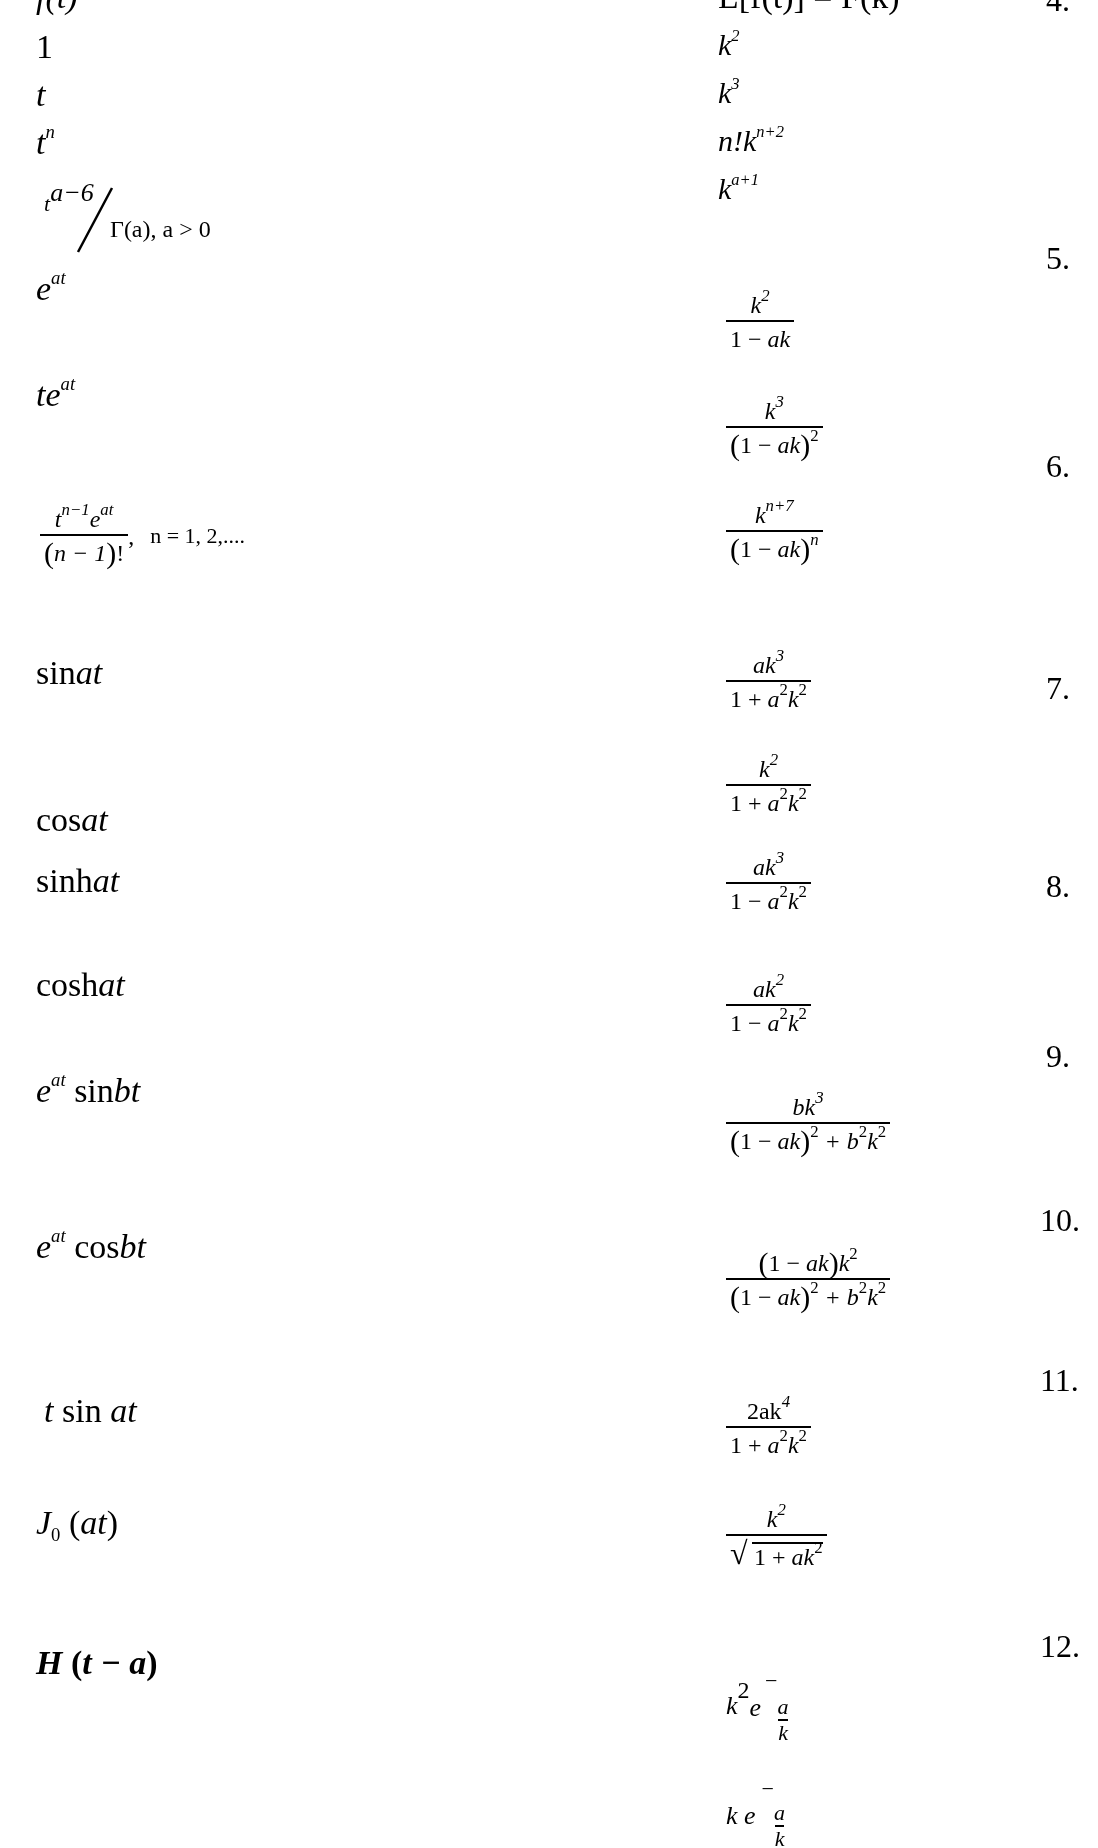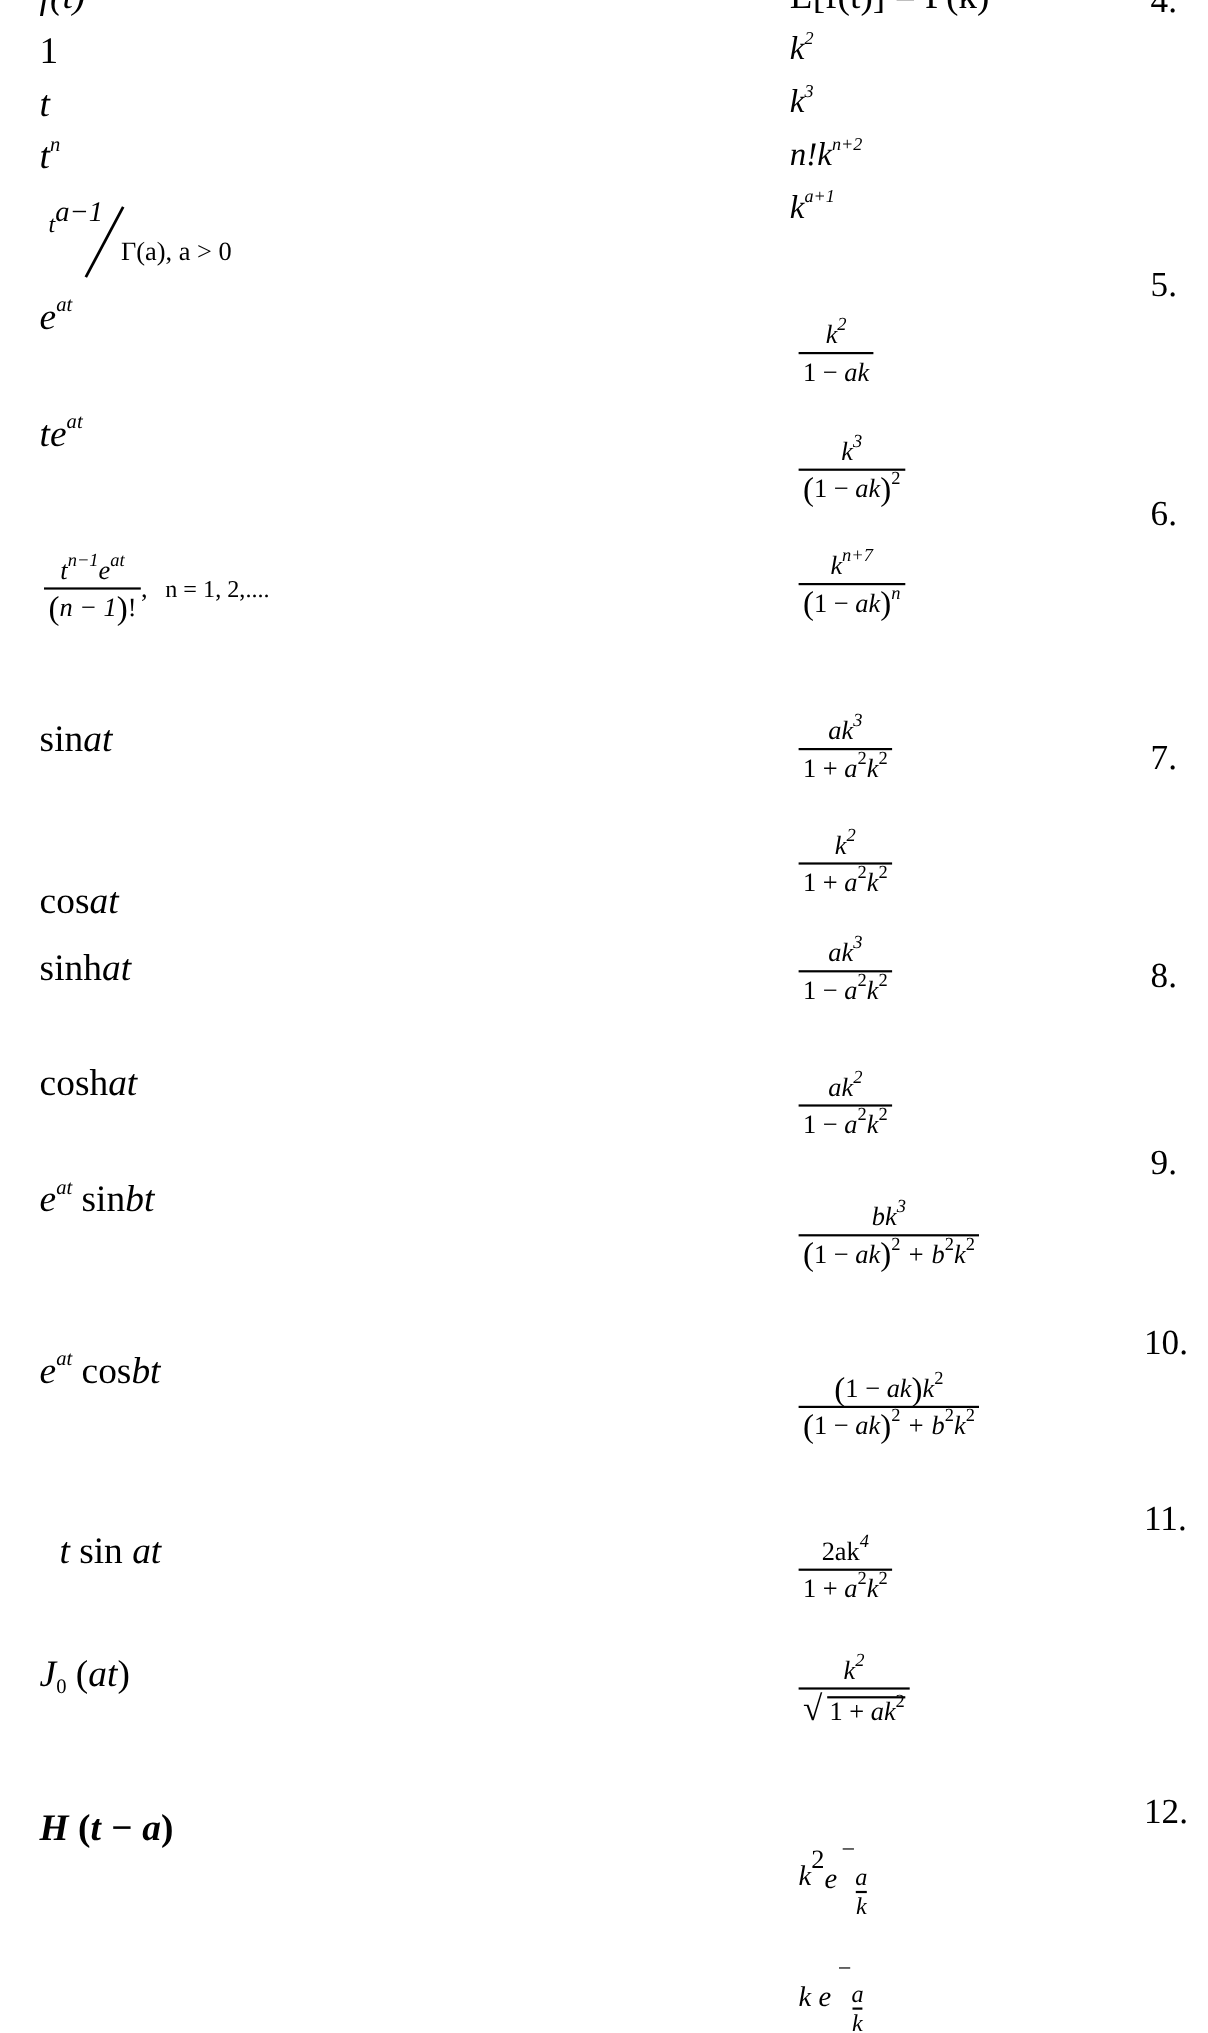--- a/index.html
+++ b/index.html
@@ -41,21 +41,21 @@
   <div class="abs rf it" style="left:718px; top:28px;"><span>k</span><span class="sup">2</span></div>
 
   <div class="abs lf it" style="left:36px; top:76px;"><span>t</span></div>
   <div class="abs rf it" style="left:718px; top:76px;"><span>k</span><span class="sup">3</span></div>
 
   <div class="abs lf it" style="left:36px; top:124px;"><span>t</span><span class="sup">n</span></div>
   <div class="abs rf it" style="left:718px; top:124px;"><span>n!</span><span>k</span><span class="sup">n+2</span></div>
 
   <div class="abs" style="left:36px; top:170px;">
     <div class="slash-frac">
-      <span class="abs it" style="left:8px; top:8px; font-size:22px;"><span>t</span><span style="font-size:26px; vertical-align:10px;">a−1</span></span>
+      <span class="abs it" style="left:8px; top:8px; font-size:22px;"><span>t</span><span style="font-size:26px; vertical-align:10px;">a−6</span></span>
       <svg class="abs" style="left:40px; top:16px;" width="40" height="68">
           <line x1="36" y1="2" x2="2" y2="66" stroke="#000" stroke-width="2.5"></line>
         </svg>
       <span class="abs" style="left:74px; top:46px; font-size:24px;">Γ(a), a &gt; 0</span>
     </div>
   </div>
   <div class="abs rf it" style="left:718px; top:172px;"><span>k</span><span class="sup">a+1</span></div>
 
   <div class="abs num" style="left:1046px; top:240px;">5.</div>
 
@@ -142,21 +142,21 @@
   <div class="abs lf" style="left:36px; top:1228px;"><span class="it">e</span><span class="sup it">at</span> <span>cos</span><span class="it">bt</span></div>
   <div class="abs" style="left:726px; top:1248px;">
     <span class="frac it">
       <span class="n" style="font-style:normal;"><span class="paren">(</span><span>1 − </span><span class="it">ak</span><span class="paren">)</span><span class="it">k</span><span class="sup">2</span></span>
       <span class="d" style="font-style:normal;"><span class="paren">(</span><span>1 − </span><span class="it">ak</span><span class="paren">)</span><span class="sup">2</span><span style="font-style:italic;"> + b</span><span class="sup">2</span><span class="it">k</span><span class="sup">2</span></span>
     </span>
   </div>
 
   <div class="abs num" style="left:1040px; top:1362px;">11.</div>
 
-  <div class="abs lf" style="left:54px; top:1392px;font-family:Liberation Serif, serif;"><span class="it">t</span><span> sin </span><span class="it">at</span></div>
+  <div class="abs lf" style="left:44px; top:1392px;font-family:Liberation Serif, serif;"><span class="it">t</span><span> sin </span><span class="it">at</span></div>
   <div class="abs" style="left:726px; top:1396px;">
     <span class="frac it">
       <span class="n"><span style="font-style:normal;">2ak</span><span class="sup">4</span></span>
       <span class="d" style="font-style:normal;"><span>1 + </span><span class="it">a</span><span class="sup">2</span><span class="it">k</span><span class="sup">2</span></span>
     </span>
   </div>
 
   <div class="abs lf" style="left:36px; top:1504px;"><span class="it">J</span><span class="sub">0</span> <span>(</span><span class="it">at</span><span>)</span></div>
   <div class="abs" style="left:726px; top:1504px;">
     <span class="frac it">

